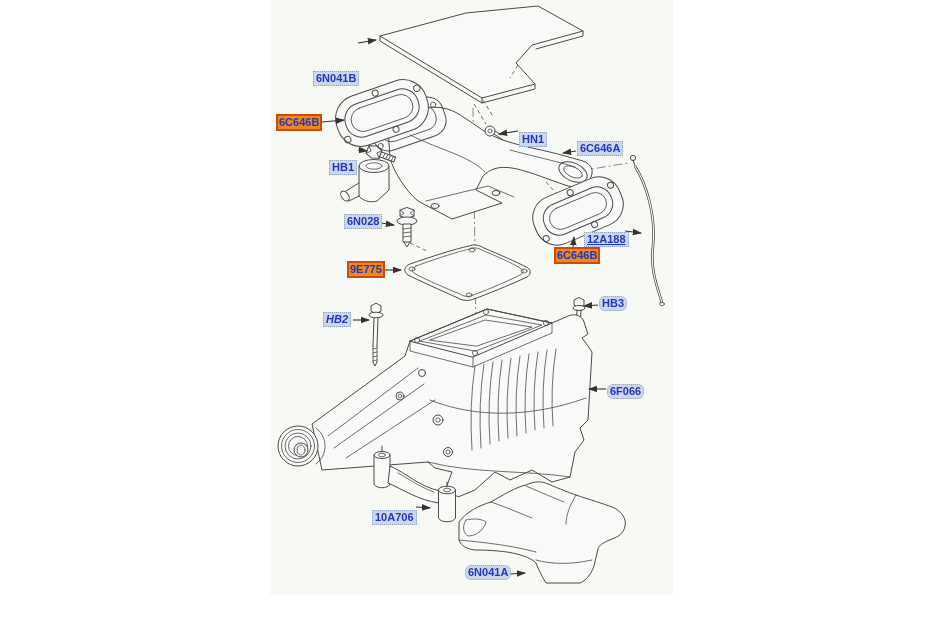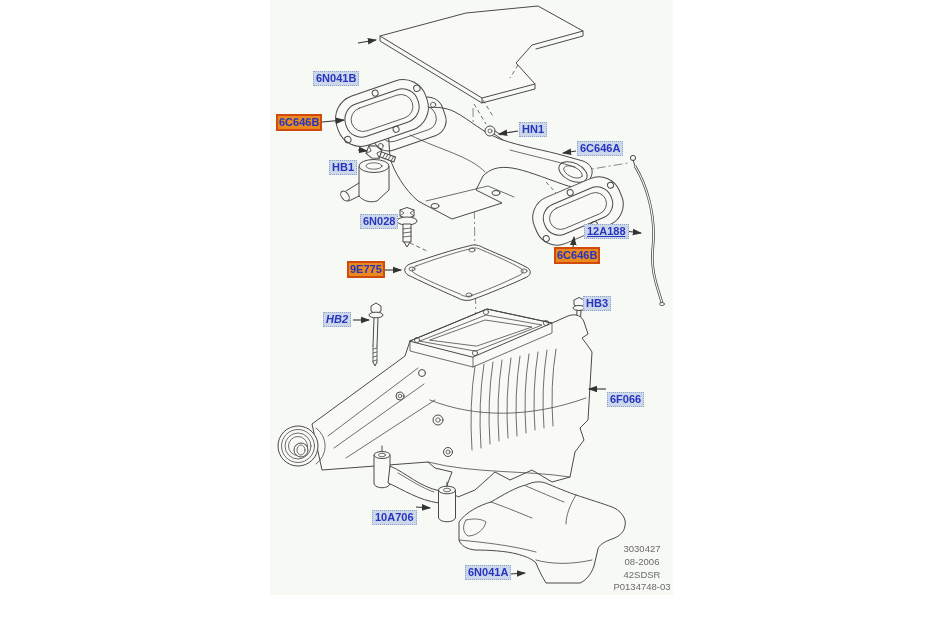--- a/index.html
+++ b/index.html
@@ -227,31 +227,25 @@
       <line class="leader" x1="328" y1="305" x2="314" y2="306" marker-end="url(#arr)"></line>
       <line class="leader" x1="336" y1="389" x2="319" y2="389" marker-end="url(#arr)"></line>
       <line class="leader" x1="146" y1="507" x2="160" y2="508" marker-end="url(#arr)"></line>
       <line class="leader" x1="240" y1="574" x2="255" y2="573" marker-end="url(#arr)"></line>
     </g>
   </svg>
 
   <div class="plabel" style="left:43px;top:40px;margin-top:31px;">6N041B</div>
   <div class="plabel hl" style="left:6px;top:114px;">6C646B</div>
   <div class="plabel" style="left:59px;top:160px;">HB1</div>
-  <div class="plabel" style="left:249px;top:122px;">HN1</div>
+  <div class="plabel" style="left:249px;top:132px;">HN1</div>
   <div class="plabel" style="left:307px;top:141px;">6C646A</div>
-  <div class="plabel" style="left:74px;top:214px;margin-left:16px;">6N028</div>
-  <div class="plabel" style="left:314px;top:224px;text-decoration:underline;">12A188</div>
+  <div class="plabel" style="left:74px;top:214px;">6N028</div>
+  <div class="plabel" style="left:314px;top:232px;text-decoration:underline;">12A188</div>
   <div class="plabel hl" style="left:284px;top:247px;">6C646B</div>
   <div class="plabel hl" style="left:77px;top:261px;text-align:center;">9E775</div>
   <div class="plabel" style="left:53px;top:312px;font-style:italic;">HB2</div>
-  <div class="plabel" style="left:313px;top:296px;">HB3</div>
-  <div class="plabel" style="left:337px;top:392px;">6F066</div>
+  <div class="plabel" style="left:329px;top:296px;border-radius:6px;">HB3</div>
+  <div class="plabel" style="left:337px;top:384px;border-radius:6px;">6F066</div>
   <div class="plabel" style="left:102px;top:510px;">10A706</div>
-  <div class="plabel" style="left:195px;top:565px;">6N041A</div>
-
-  <div class="infoblock">
-    <div>3030427</div>
-    <div>08-2006</div>
-    <div>42SDSR</div>
-    <div>P0134748-03</div>
-  </div>
+  <div class="plabel" style="left:195px;top:565px;border-radius:6px;">6N041A</div>
+
 </div>
 
 </body></html>

